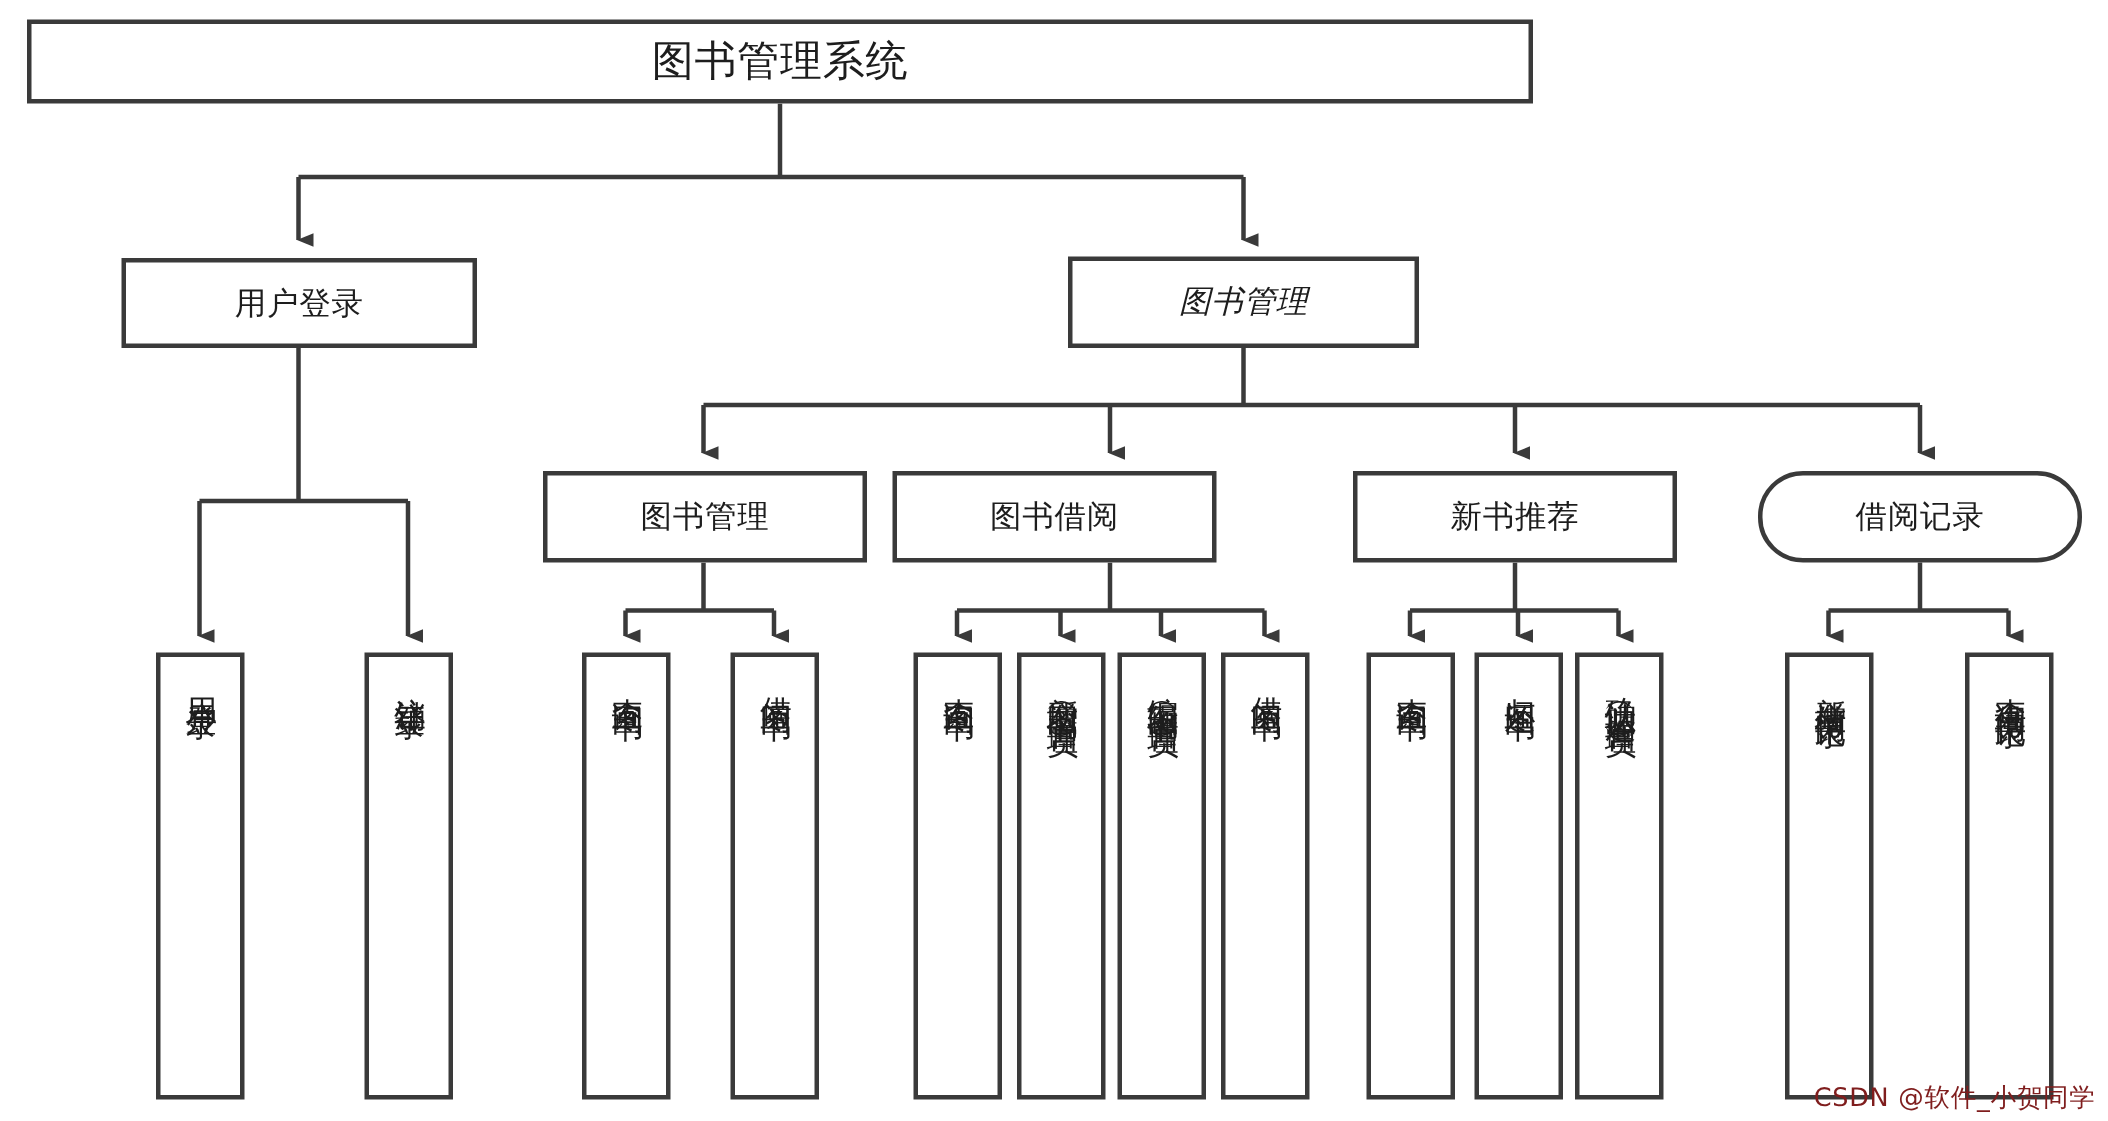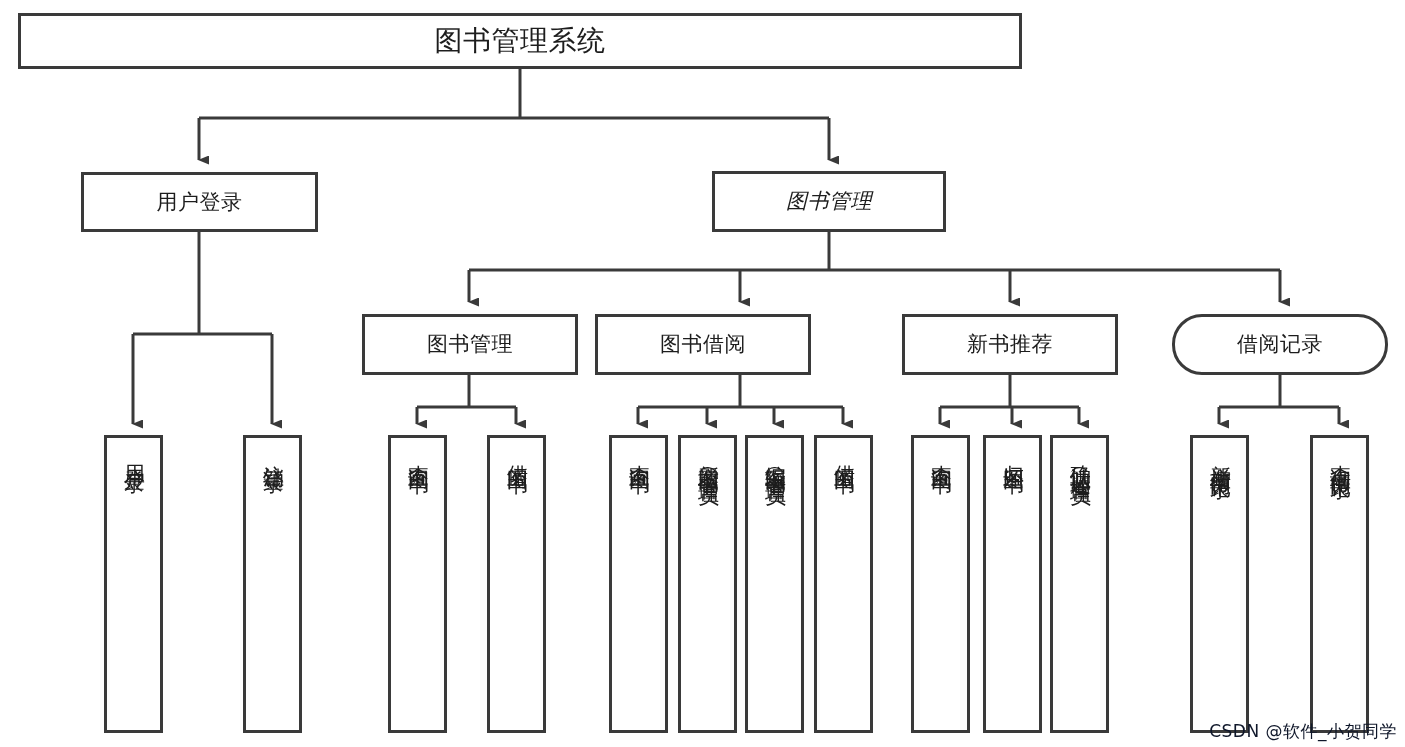--- a/index.html
+++ b/index.html
@@ -60,21 +60,21 @@
     font-size: 21px;
     line-height: 1.04;
     letter-spacing: 3px;
     white-space: nowrap;
   }
   .watermark {
     position: absolute;
     right: 8px;
     bottom: 4px;
     font-size: 17px;
-    color: #0f172a;
+    color: #7f1d1d;
     white-space: nowrap;
     letter-spacing: 0.5px;
   }
 </style>
 </head>
 <body>
 
 <div id="canvas">
 
   <svg class="wires" viewBox="0 0 1405 747" xmlns="http://www.w3.org/2000/svg">

